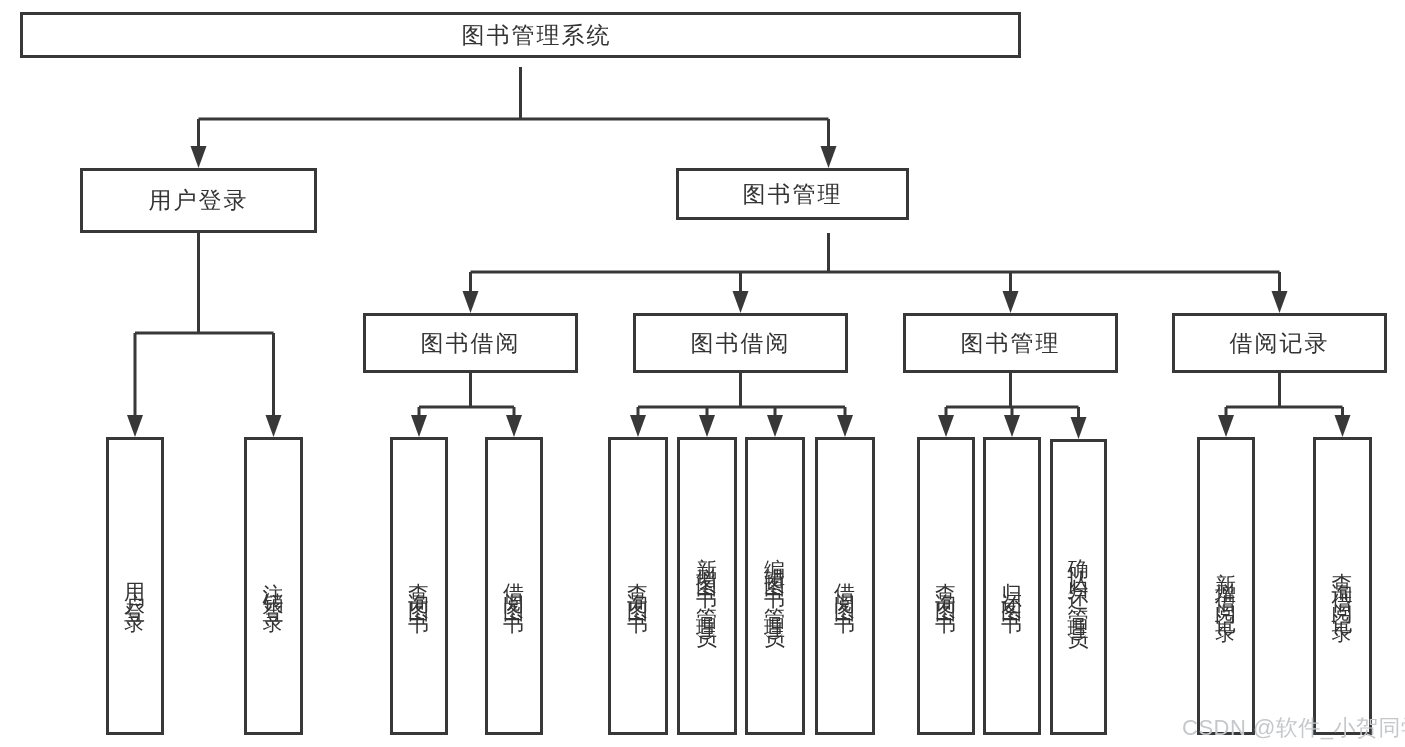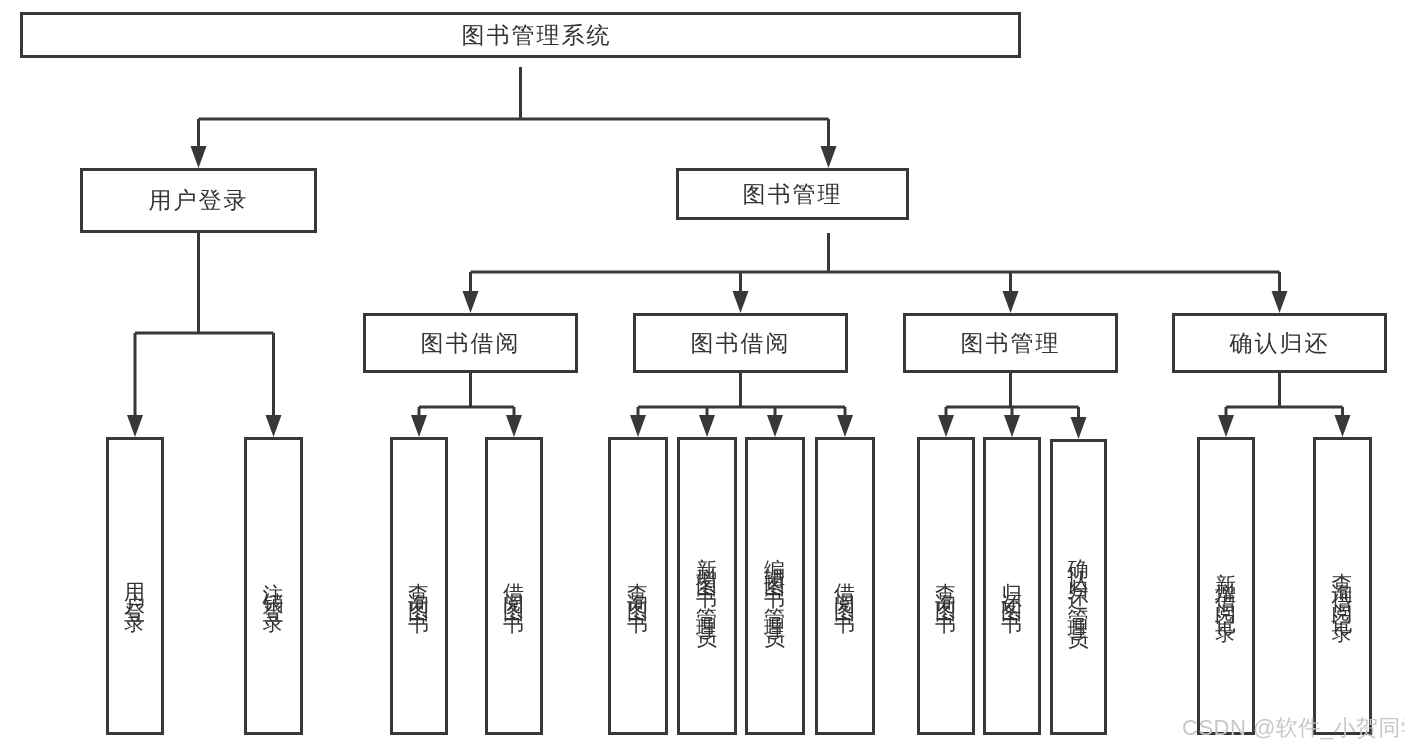--- a/index.html
+++ b/index.html
@@ -92,21 +92,21 @@
     </svg>
 
   <div class="box hbox" style="left: 20px; top: 12px; width: 1001px; height: 46px; border-color: rgb(56, 56, 56); color: rgb(51, 51, 51); padding-left: 32px;">图书管理系统</div>
 
   <div class="box hbox" style="left: 80px; top: 168px; width: 237px; height: 65px; border-color: rgb(56, 56, 56); color: rgb(51, 51, 51);">用户登录</div>
   <div class="box hbox" style="left: 676px; top: 168px; width: 233px; height: 52px; border-color: rgb(56, 56, 56); color: rgb(51, 51, 51);">图书管理</div>
 
   <div class="box hbox" style="left: 363px; top: 313px; width: 215px; height: 60px; border-color: rgb(56, 56, 56); color: rgb(51, 51, 51);">图书借阅</div>
   <div class="box hbox" style="left: 633px; top: 313px; width: 215px; height: 60px; border-color: rgb(56, 56, 56); color: rgb(51, 51, 51);">图书借阅</div>
   <div class="box hbox" style="left: 903px; top: 313px; width: 215px; height: 60px; border-color: rgb(56, 56, 56); color: rgb(51, 51, 51);">图书管理</div>
-  <div class="box hbox" style="left: 1172px; top: 313px; width: 215px; height: 60px; border-color: rgb(56, 56, 56); color: rgb(51, 51, 51);">确认归还</div>
+  <div class="box hbox" style="left: 1172px; top: 313px; width: 215px; height: 60px; border-color: rgb(56, 56, 56); color: rgb(51, 51, 51);">借阅记录</div>
 
   <div class="box vbox" style="left: 106px; top: 437px; width: 58px; height: 298px; border-color: rgb(56, 56, 56); color: rgb(51, 51, 51);">
     <span>用户登录</span>
   </div>
   <div class="box vbox" style="left: 244px; top: 437px; width: 59px; height: 298px; border-color: rgb(56, 56, 56); color: rgb(51, 51, 51);">
     <span>注销登录</span>
   </div>
 
   <div class="box vbox" style="left: 390px; top: 437px; width: 58px; height: 298px; border-color: rgb(56, 56, 56); color: rgb(51, 51, 51);">
     <span>查询图书</span>

